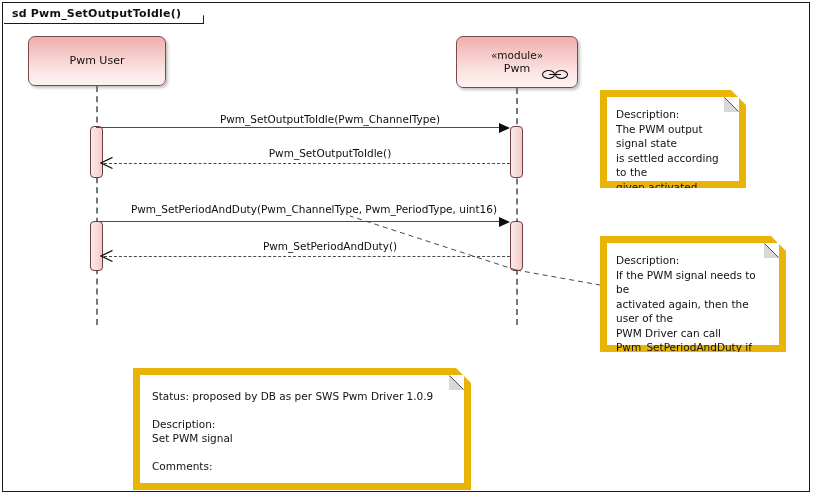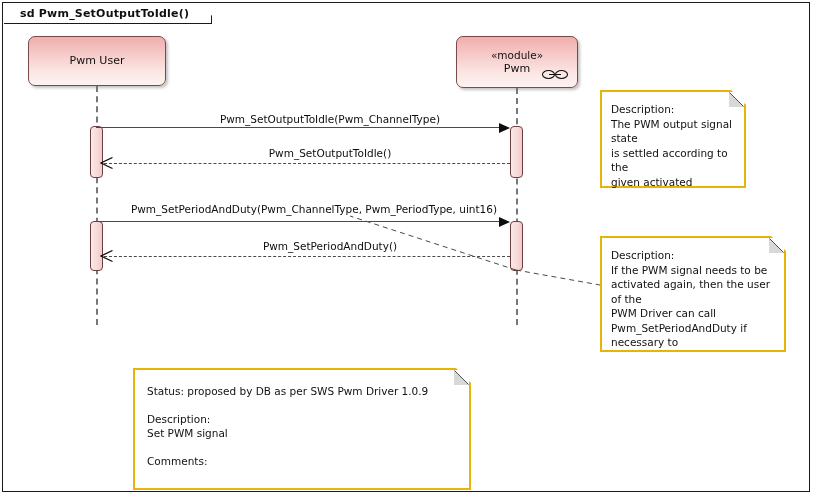--- a/index.html
+++ b/index.html
@@ -27,21 +27,21 @@
     height: 490px;
     border: 1px solid #1a1a1a;
     box-sizing: border-box;
     background: transparent;
   }
   .frame-tab {
     position: absolute;
     left: 2px;
     top: 2px;
     height: 20px;
-    padding: 0 22px 0 16px;
+    padding: 0 22px 0 8px;
     border: 1px solid #1a1a1a;
     border-top: none;
     border-left: none;
     box-sizing: border-box;
     background: #ffffff;
     display: flex;
     align-items: center;
     -webkit-clip-path: polygon(0 0, calc(100% - 12px) 0, 100% 60%, 100% 100%, 0 100%);
     clip-path: polygon(0 0, calc(100% - 12px) 0, 100% 60%, 100% 100%, 0 100%);
   }
@@ -135,21 +135,21 @@
     color: #0d0d0d;
     white-space: nowrap;
     text-align: center;
     padding-left: 24px;
   }
   
   .note {
     position: absolute;
     box-sizing: border-box;
     background: #ffffff;
-    border: 2px solid #eab308;
+    border: 7px solid #eab308;
     box-shadow: 2px 2px 3px rgba(130,130,130,0.5);
     -webkit-clip-path: polygon(0 0, calc(100% - 15px) 0, 100% 15px, 100% 100%, 0 100%);
     clip-path: polygon(0 0, calc(100% - 15px) 0, 100% 15px, 100% 100%, 0 100%);
   }
   .note-fold {
     position: absolute;
     top: 0;
     right: 0;
     width: 15px;
     height: 15px;

